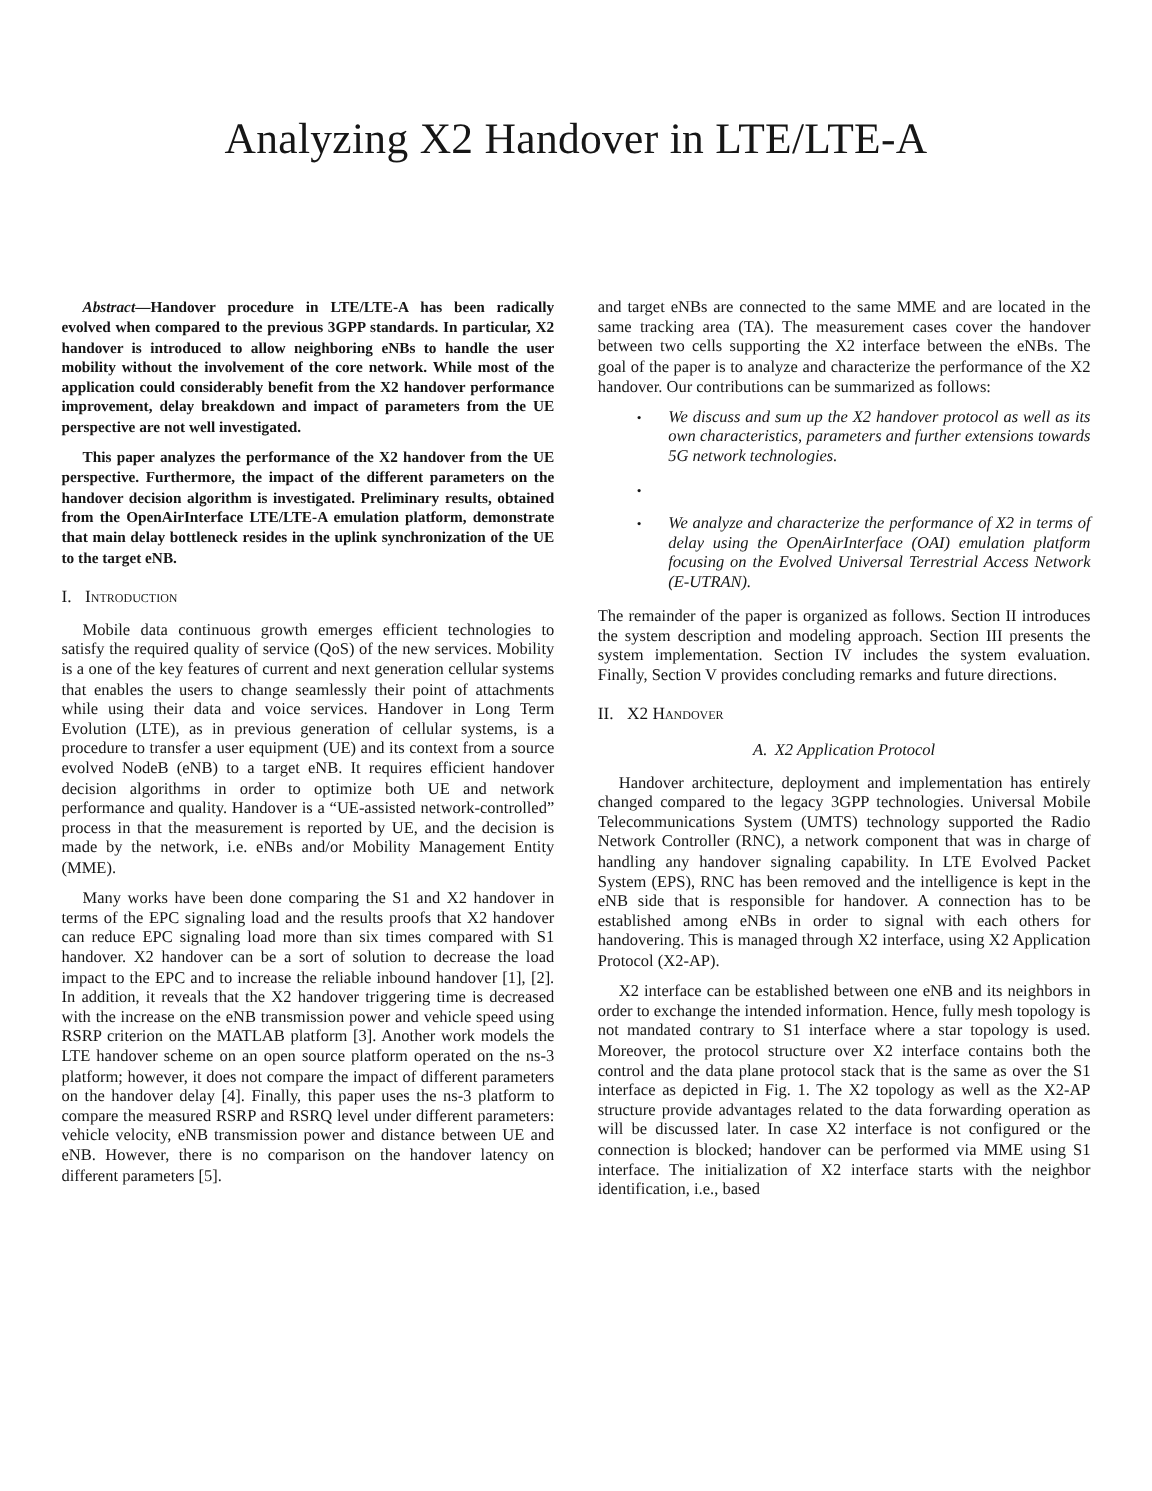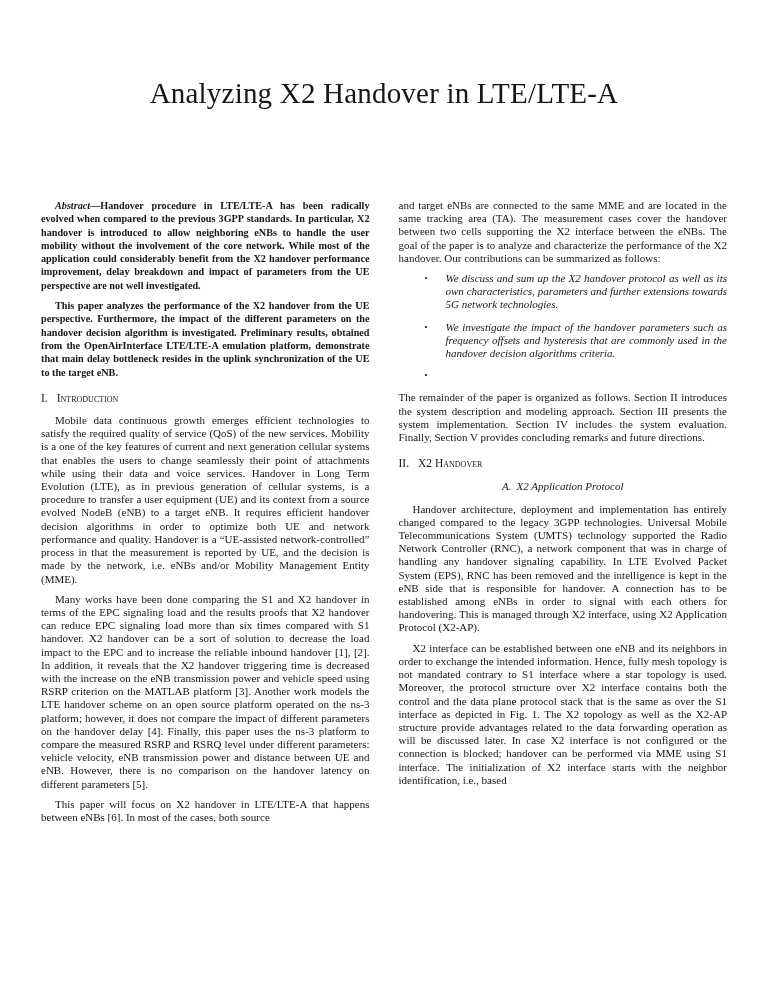--- a/index.html
+++ b/index.html
@@ -90,42 +90,41 @@
       <p class="abstract-par"><span class="abstract-label">Abstract</span><span>—</span><span>Handover procedure in LTE/LTE-A has been radically evolved when compared to the previous 3GPP standards. In particular, X2 handover is introduced to allow neighboring eNBs to handle the user mobility without the involvement of the core network. While most of the application could considerably benefit from the X2 handover performance improvement, delay breakdown and impact of parameters from the UE perspective are not well investigated.</span></p>
 
       <p class="abstract-par">This paper analyzes the performance of the X2 handover from the UE perspective. Furthermore, the impact of the different parameters on the handover decision algorithm is investigated. Preliminary results, obtained from the OpenAirInterface LTE/LTE-A emulation platform, demonstrate that main delay bottleneck resides in the uplink synchronization of the UE to the target eNB.</p>
 
       <div class="sec-heading">
         <span class="sec-num">I.</span><span>Introduction</span>
       </div>
 
       <p>Mobile data continuous growth emerges efficient technologies to satisfy the required quality of service (QoS) of the new services. Mobility is a one of the key features of current and next generation cellular systems that enables the users to change seamlessly their point of attachments while using their data and voice services. Handover in Long Term Evolution (LTE), as in previous generation of cellular systems, is a procedure to transfer a user equipment (UE) and its context from a source evolved NodeB (eNB) to a target eNB. It requires efficient handover decision algorithms in order to optimize both UE and network performance and quality. Handover is a “UE-assisted network-controlled” process in that the measurement is reported by UE, and the decision is made by the network, i.e. eNBs and/or Mobility Management Entity (MME).</p>
       <p>Many works have been done comparing the S1 and X2 handover in terms of the EPC signaling load and the results proofs that X2 handover can reduce EPC signaling load more than six times compared with S1 handover. X2 handover can be a sort of solution to decrease the load impact to the EPC and to increase the reliable inbound handover [1], [2]. In addition, it reveals that the X2 handover triggering time is decreased with the increase on the eNB transmission power and vehicle speed using RSRP criterion on the MATLAB platform [3]. Another work models the LTE handover scheme on an open source platform operated on the ns-3 platform; however, it does not compare the impact of different parameters on the handover delay [4]. Finally, this paper uses the ns-3 platform to compare the measured RSRP and RSRQ level under different parameters: vehicle velocity, eNB transmission power and distance between UE and eNB. However, there is no comparison on the handover latency on different parameters [5].</p>
-      <p>This paper will focus on X2 handover in LTE/LTE-A that happens between eNBs [6]. In most of the cases, both source</p>
 
     </div>
 
     <div class="col">
 
       <p class="noindent">and target eNBs are connected to the same MME and are located in the same tracking area (TA). The measurement cases cover the handover between two cells supporting the X2 interface between the eNBs. The goal of the paper is to analyze and characterize the performance of the X2 handover. Our contributions can be summarized as follows:</p>
 
       <div class="bullet-list">
 
         <div class="bullet-item">
           <span class="bullet-marker">•</span>
           <span class="bullet-text">We discuss and sum up the X2 handover protocol as well as its own characteristics, parameters and further extensions towards 5G network technologies.</span>
         </div>
 
         <div class="bullet-item">
           <span class="bullet-marker">•</span>
-          <span class="bullet-text">We investigate the impact of the handover parameters such as frequency offsets and hysteresis that are commonly used in the handover decision algorithms criteria.</span>
         </div>
 
         <div class="bullet-item">
           <span class="bullet-marker">•</span>
+          <span class="bullet-text">We analyze and characterize the performance of X2 in terms of delay using the OpenAirInterface (OAI) emulation platform focusing on the Evolved Universal Terrestrial Access Network (E-UTRAN).</span>
         </div>
 
       </div>
 
       <p class="noindent">The remainder of the paper is organized as follows. Section II introduces the system description and modeling approach. Section III presents the system implementation. Section IV includes the system evaluation. Finally, Section V provides concluding remarks and future directions.</p>
 
       <div class="sec-heading">
         <span class="sec-num">II.</span><span>X2 Handover</span>
       </div>
 

